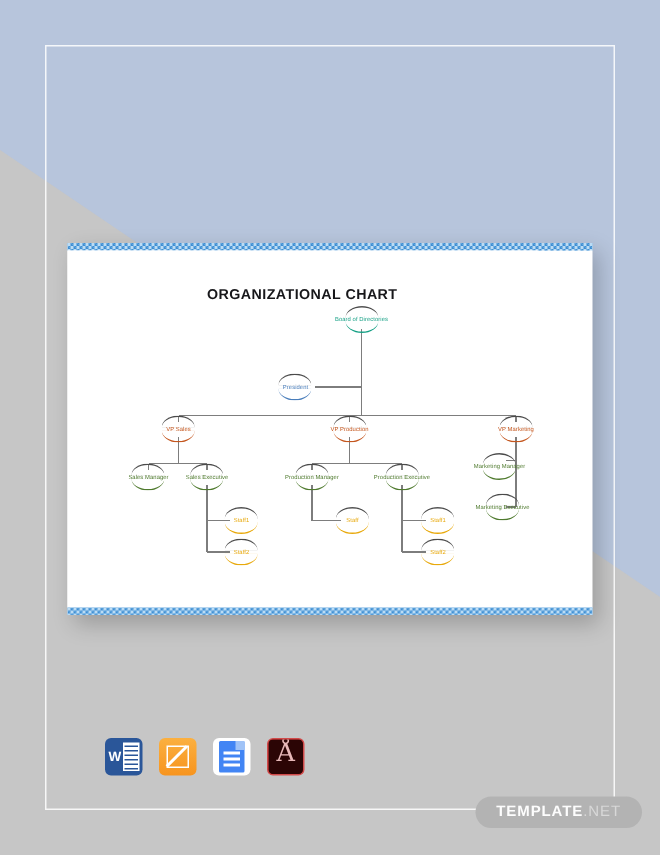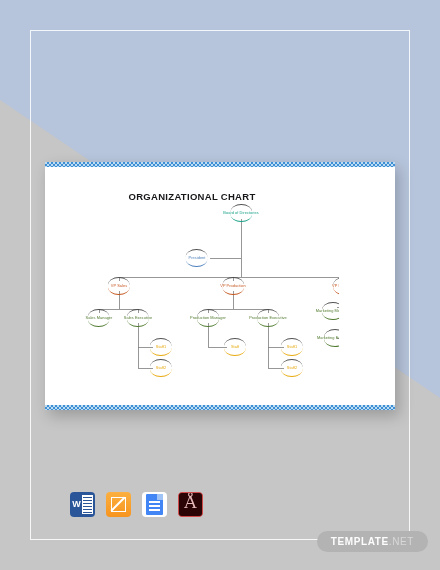--- a/index.html
+++ b/index.html
@@ -29,21 +29,21 @@
     height:5px;width:100%;
     background-image:
       linear-gradient(45deg,#3f8fd4 25%,transparent 25%,transparent 75%,#3f8fd4 75%),
       linear-gradient(45deg,#3f8fd4 25%,transparent 25%,transparent 75%,#3f8fd4 75%);
     background-size:4px 4px;
     background-position:0 0,2px 2px;
     background-color:#bcdcf4;
   }
   #doc-page{
     position:absolute;left:0;top:5px;width:294px;height:238px;
-    background:#fff;overflow:hidden;
+    background:#fff;overflow:hidden;padding-left:19px;
   }
   #chart-title{
     position:absolute;top:24px;left:0;width:100%;
     text-align:center;
     font-size:9.5px;font-weight:bold;letter-spacing:.3px;
     color:#17171a;
   }
   
   #org-canvas{position:absolute;left:0;top:0;width:350px;height:238px;}
   .node{

